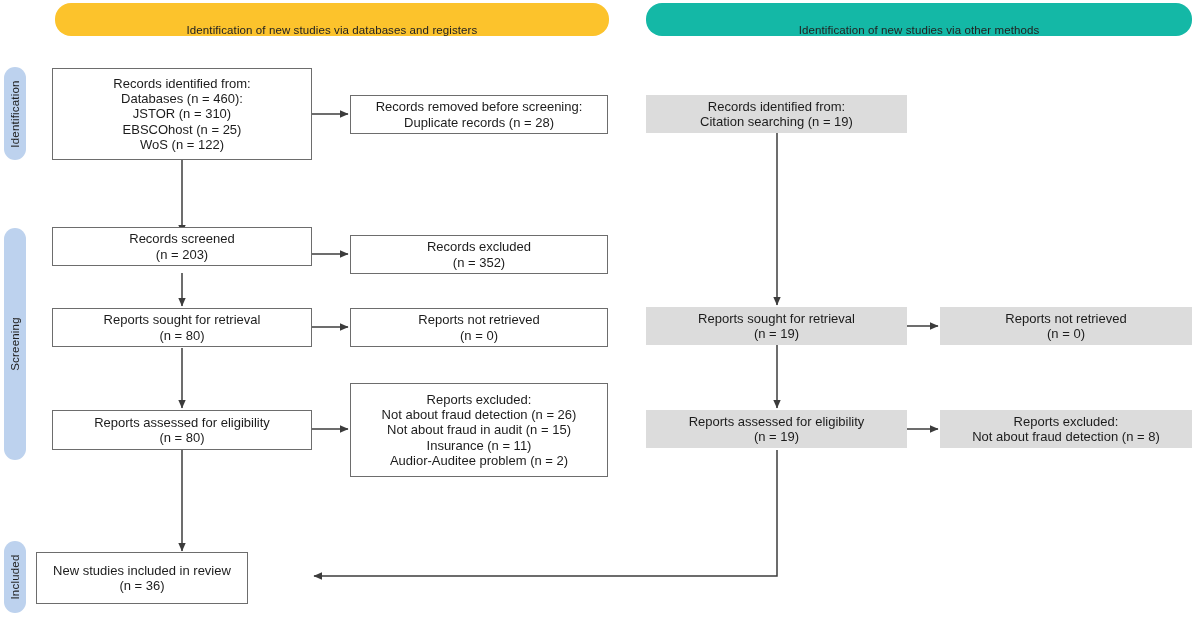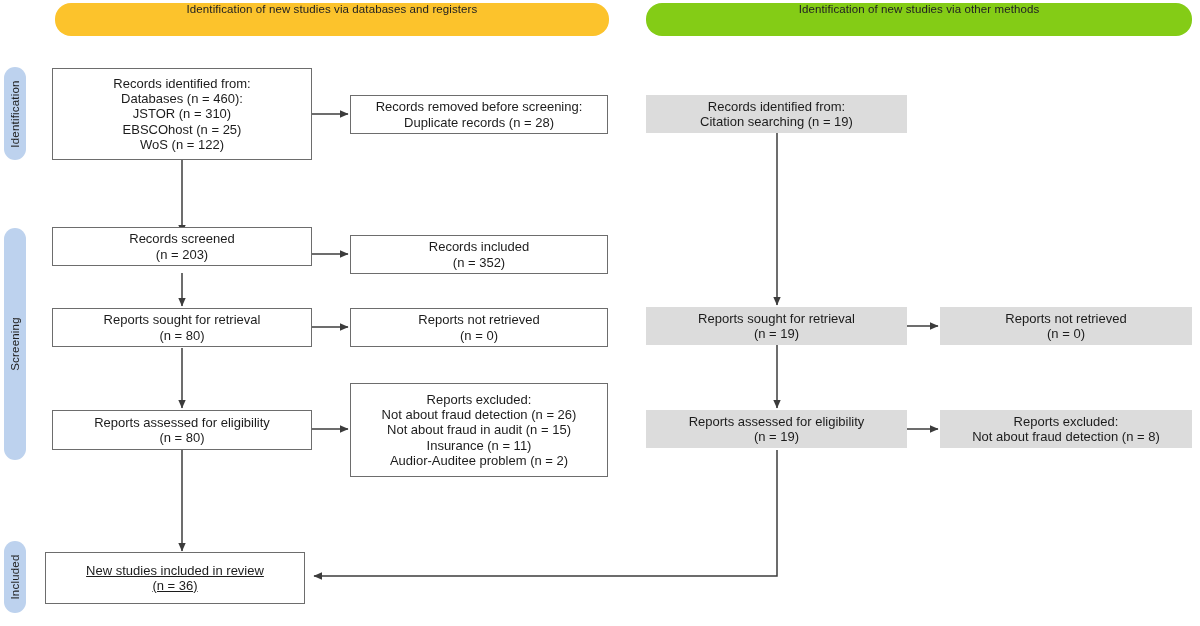--- a/index.html
+++ b/index.html
@@ -1,24 +1,24 @@
 <!DOCTYPE html>
 <html><head>
 <meta charset="utf-8">
 <style>
   html,body{margin:0;padding:0;background:#ffffff;}
   body{width:1200px;height:626px;position:relative;overflow:hidden;
        font-family:"Liberation Sans","DejaVu Sans",sans-serif;color:#1a1a1a;}
   #canvas{position:absolute;inset:0;}
   svg.wires{position:absolute;left:0;top:0;width:1200px;height:626px;pointer-events:none;}
 
-  .hdr{position:absolute;border-radius:16px;display:flex;align-items:flex-start;
+  .hdr{position:absolute;border-radius:16px;display:flex;align-items:flex-end;
        justify-content:center;font-size:11.5px;letter-spacing:.1px;color:#222;}
   .hdr-db{left:55px;top:3px;width:554px;height:33px;background:#fcc32c;}
-  .hdr-other{left:646px;top:3px;width:546px;height:33px;background:#84cc16;}
+  .hdr-other{left:646px;top:3px;width:546px;height:33px;background:#14b8a6;}
 
   .pill{position:absolute;background:#bdd2ee;border-radius:11px;}
   .pill span{position:absolute;left:50%;top:50%;
        transform:translate(-50%,-50%) rotate(-90deg);white-space:nowrap;
        font-size:11.5px;color:#222;letter-spacing:.2px;}
   .pill-identification{left:4px;top:67px;width:22px;height:93px;}
   .pill-screening{left:4px;top:228px;width:22px;height:232px;}
   .pill-included{left:4px;top:541px;width:22px;height:72px;}
 
   .box{position:absolute;box-sizing:border-box;display:flex;flex-direction:column;
@@ -90,21 +90,21 @@
     <span class="ln">Records removed before screening:</span>
     <span class="ln">Duplicate records (n = 28)</span>
   </div>
 
   <div class="box outline" style="left:52px;top:227px;width:260px;height:39px;">
     <span class="ln">Records screened</span>
     <span class="ln">(n = 203)</span>
   </div>
 
   <div class="box outline" style="left:350px;top:235px;width:258px;height:39px;">
-    <span class="ln">Records included</span>
+    <span class="ln">Records excluded</span>
     <span class="ln">(n = 352)</span>
   </div>
 
   <div class="box outline" style="left:52px;top:308px;width:260px;height:39px;">
     <span class="ln">Reports sought for retrieval</span>
     <span class="ln">(n = 80)</span>
   </div>
 
   <div class="box outline" style="left:350px;top:308px;width:258px;height:39px;">
     <span class="ln">Reports not retrieved</span>
@@ -117,21 +117,21 @@
   </div>
 
   <div class="box outline" style="left:350px;top:383px;width:258px;height:94px;">
     <span class="ln">Reports excluded:</span>
     <span class="ln">Not about fraud detection (n = 26)</span>
     <span class="ln">Not about fraud in audit (n = 15)</span>
     <span class="ln">Insurance (n = 11)</span>
     <span class="ln">Audior-Auditee problem (n = 2)</span>
   </div>
 
-  <div class="box outline" style="left:45px;top:552px;width:260px;height:52px;text-decoration:underline;">
+  <div class="box outline" style="left:36px;top:552px;width:212px;height:52px;">
     <span class="ln">New studies included in review</span>
     <span class="ln">(n = 36)</span>
   </div>
 
   <div class="box filled" style="left:646px;top:95px;width:261px;height:38px;">
     <span class="ln">Records identified from:</span>
     <span class="ln">Citation searching (n = 19)</span>
   </div>
 
   <div class="box filled" style="left:646px;top:307px;width:261px;height:38px;">

